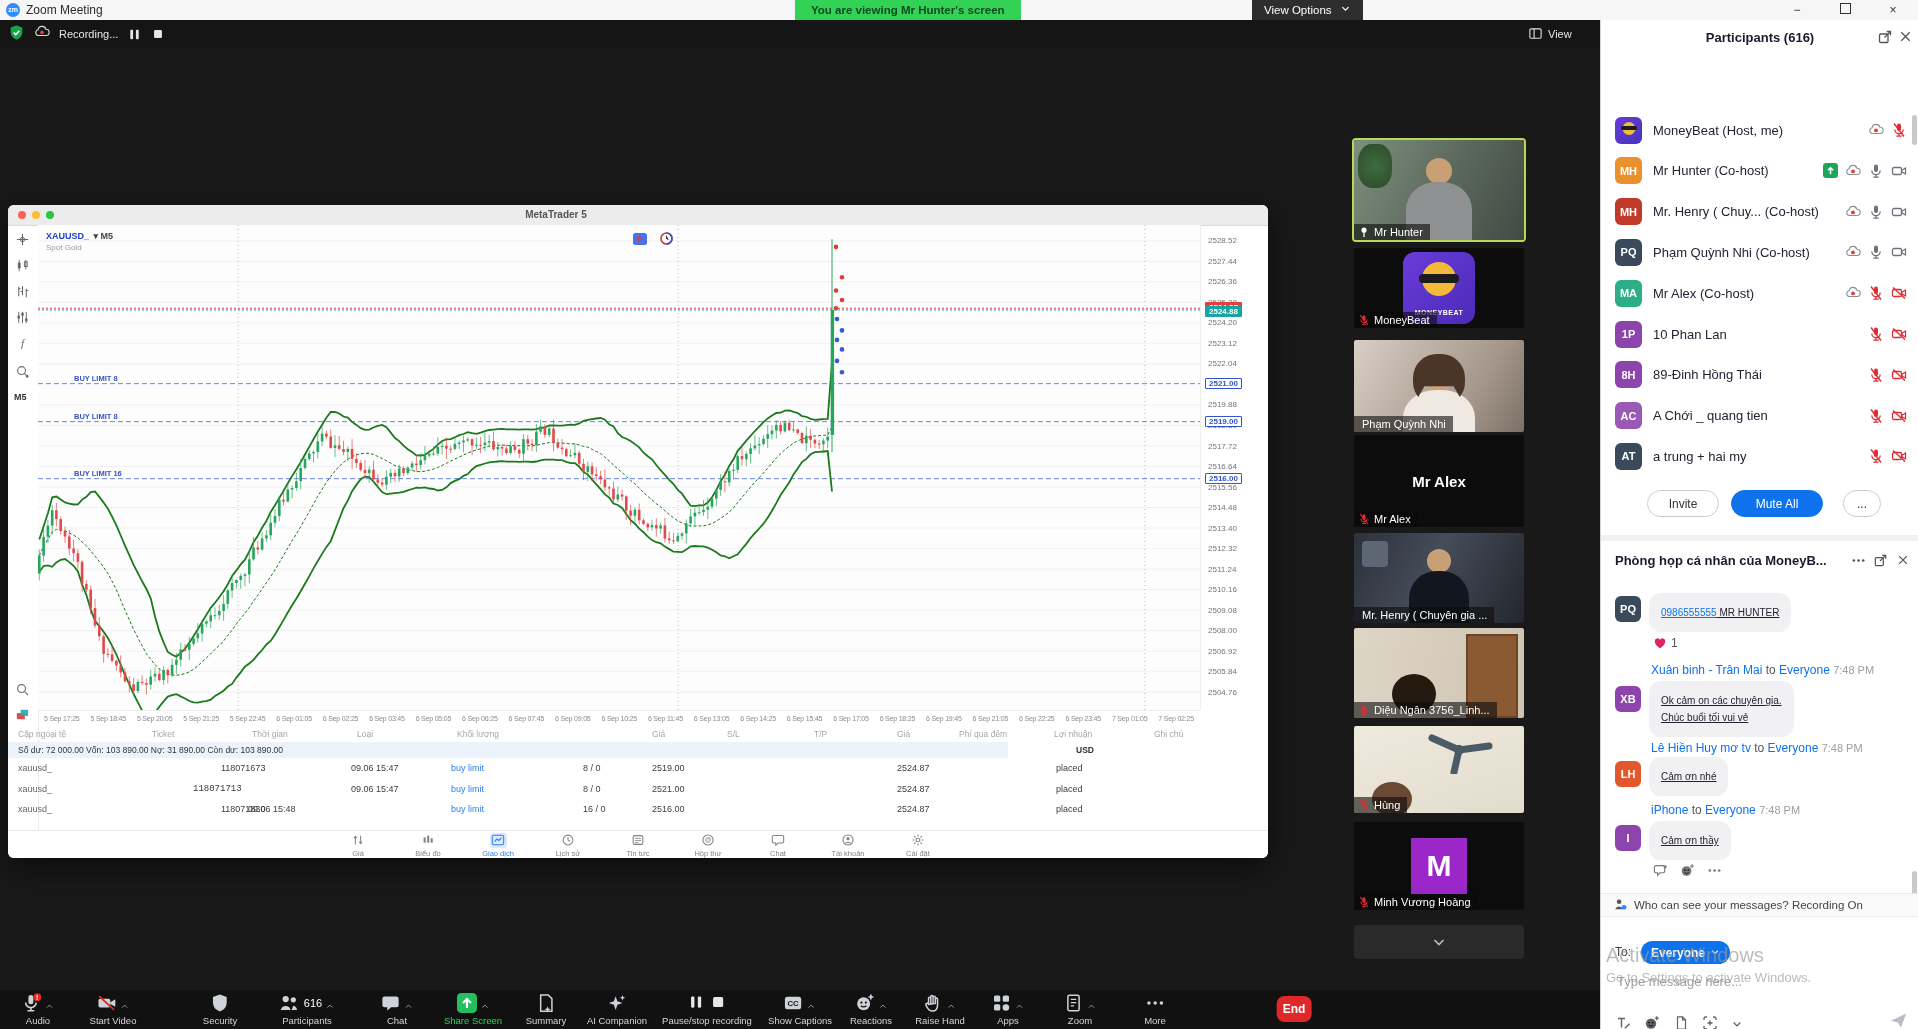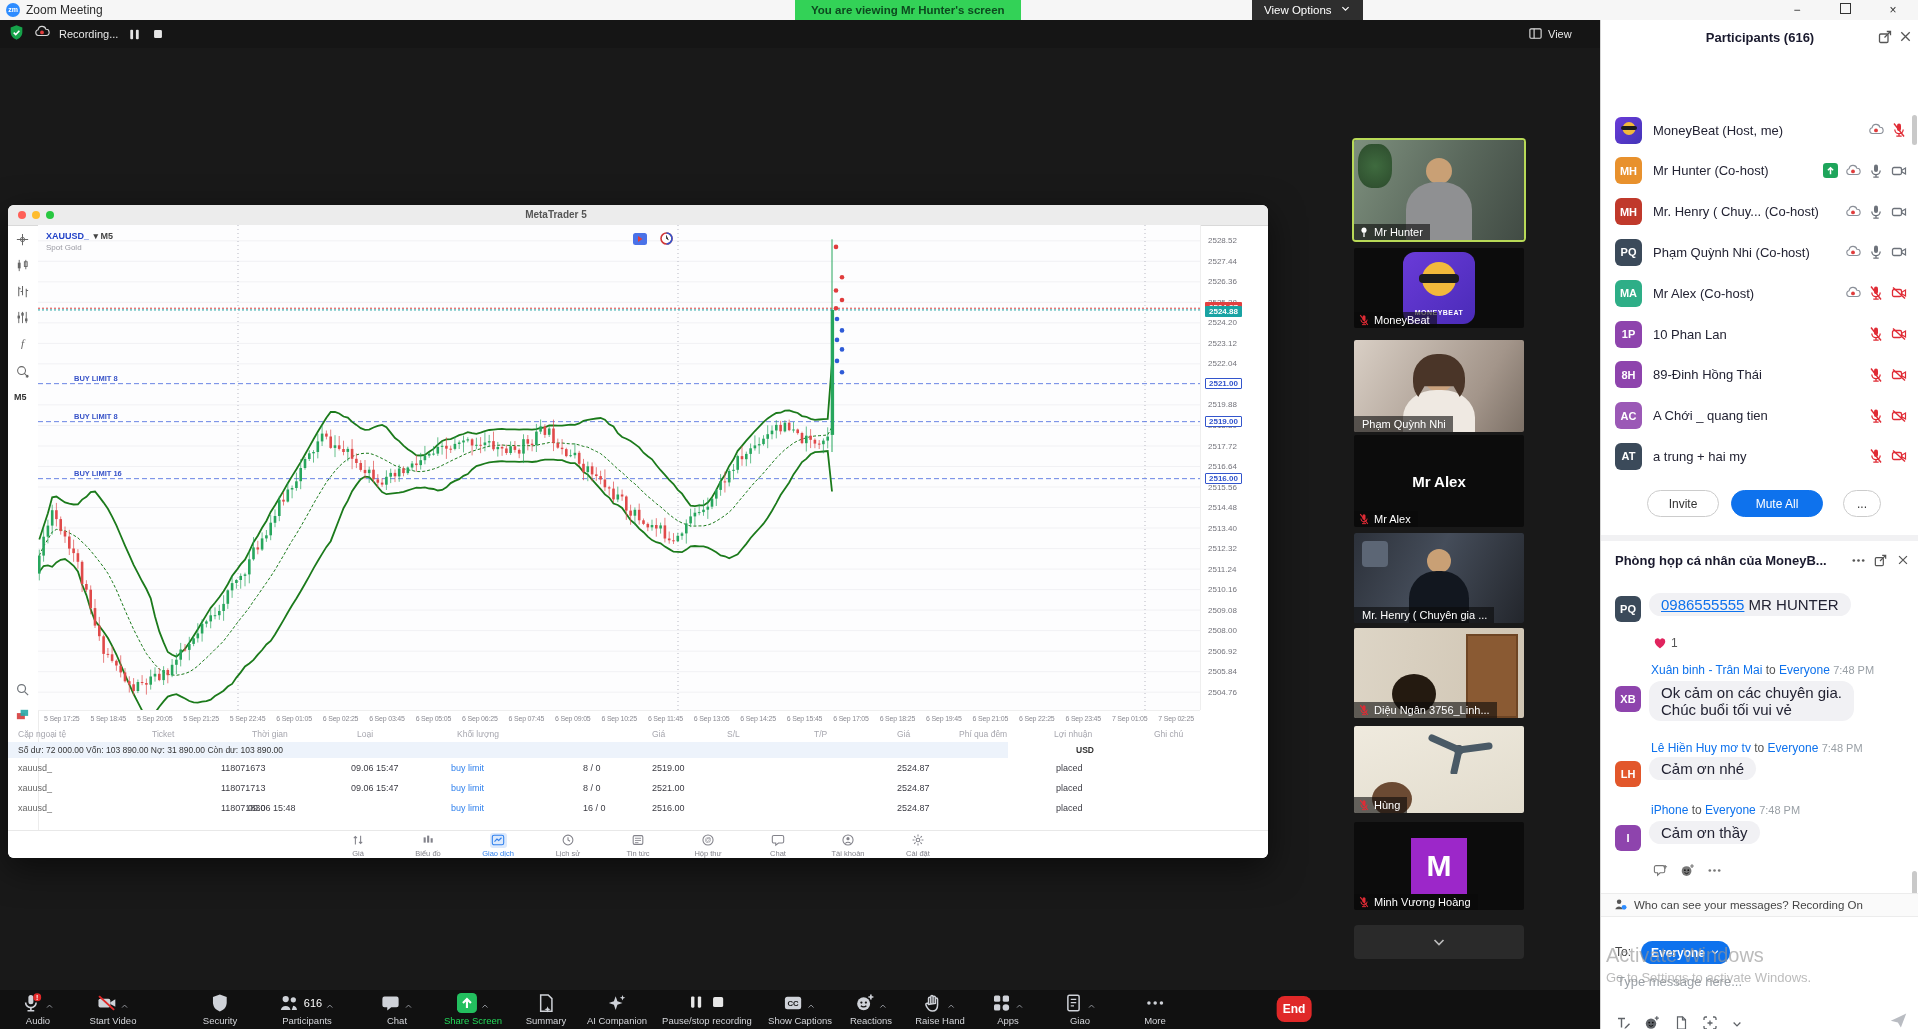--- a/index.html
+++ b/index.html
@@ -68,21 +68,21 @@
   .search-box input::placeholder{color:#9aa0a6;}
   .p-row{position:absolute;left:0;width:318px;height:40px;display:flex;align-items:center;}
   .p-ava{width:27px;height:27px;border-radius:6px;margin-left:14px;color:#fff;font-size:11px;font-weight:bold;display:flex;align-items:center;justify-content:center;flex-shrink:0;}
   .p-name{margin-left:11px;font-size:13px;color:#232333;white-space:nowrap;overflow:hidden;flex:1;}
   .p-badges{display:flex;gap:7px;align-items:center;margin-right:12px;}
   .pill-btn{position:absolute;height:27px;border:1px solid #ccc;border-radius:14px;background:#fff;font-size:12px;color:#333;display:flex;align-items:center;justify-content:center;box-sizing:border-box;}
   .pill-btn.primary{background:#0E72ED;border-color:#0E72ED;color:#fff;}
   .chat-sec{left:0;top:515px;width:318px;height:494px;border-top:6px solid #f1f1f3;box-sizing:border-box;}
   .chat-title{left:14px;top:12px;font-size:13px;font-weight:bold;color:#1a1a2e;white-space:nowrap;}
   .msg-ava{position:absolute;width:26px;height:26px;border-radius:6px;color:#fff;font-size:11px;font-weight:bold;display:flex;align-items:center;justify-content:center;}
-  .bubble{position:absolute;background:#f1f1f4;border-radius:12px;padding:3px 12px;font-size:15px;color:#232333;line-height:17px;white-space:nowrap;}
+  .bubble{position:absolute;background:#f1f1f4;border-radius:12px;padding:11px 12px;font-size:10px;color:#232333;line-height:17px;white-space:nowrap;text-decoration:underline;}
   .meta{position:absolute;font-size:12px;white-space:nowrap;}
   .meta .who{color:#0E72ED;}
   .meta .to{color:#555;}
   .meta .time{color:#9aa0a6;font-size:11px;}
   .link{color:#0E72ED;text-decoration:underline;}
   .notice-bar{position:absolute;left:0;width:318px;height:24px;background:#fafafa;border-top:1px solid #ececec;border-bottom:1px solid #ececec;display:flex;align-items:center;gap:6px;padding-left:12px;box-sizing:border-box;font-size:11.5px;color:#444;}
   .to-pill{position:absolute;background:#0E72ED;color:#fff;font-size:12px;font-weight:bold;height:23px;border-radius:12px;display:flex;align-items:center;gap:5px;padding:0 10px;}
   .chat-input{position:absolute;left:14px;width:280px;border:none;outline:none;font-size:13px;color:#333;background:transparent;font-family:"Liberation Sans",sans-serif;}
   .chat-input::placeholder{color:#9aa0a6;}
   .ci-row{position:absolute;left:14px;display:flex;gap:13px;align-items:center;}
@@ -710,21 +710,21 @@
             <div class="td"><span style="margin-left:4px;">2519.00</span></div>
             <div class="td"><span style="margin-left:0px;"></span></div>
             <div class="td"><span style="margin-left:0px;"></span></div>
             <div class="td"><span style="margin-left:4px;">2524.87</span></div>
             <div class="td"><span style="margin-left:0px;"></span></div>
             <div class="td"><span style="margin-left:6px;">placed</span></div>
             <div class="td"><span style="margin-left:0px;"></span></div>
           </div>
           <div class="tr-grid">
             <div class="td"><span style="margin-left:10px;color:#666;">xauusd_</span></div>
-            <div class="td"><span style="margin-left:73px;">118071713</span></div>
+            <div class="td"><span style="margin-left:45px;font-family:Liberation Mono, monospace;">118071713</span></div>
             <div class="td"><span style="margin-left:103px;">09.06 15:47</span></div>
             <div class="td"><span style="margin-left:98px;color:#2F80ED;">buy limit</span></div>
             <div class="td"><span style="margin-left:130px;">8 / 0</span></div>
             <div class="td"><span style="margin-left:4px;">2521.00</span></div>
             <div class="td"><span style="margin-left:0px;"></span></div>
             <div class="td"><span style="margin-left:0px;"></span></div>
             <div class="td"><span style="margin-left:4px;">2524.87</span></div>
             <div class="td"><span style="margin-left:0px;"></span></div>
             <div class="td"><span style="margin-left:6px;">placed</span></div>
             <div class="td"><span style="margin-left:0px;"></span></div>
@@ -1150,21 +1150,21 @@
           <span style="display:flex;">
             <svg width="20" height="20" viewBox="0 0 16 16" fill="none" xmlns="http://www.w3.org/2000/svg">
               <rect x="3.5" y="1.8" width="9" height="12.4" rx="1.2" stroke="#cfd2d8" stroke-width="1.2"></rect>
               <path d="M5.8 5h4.4M5.8 7.6h4.4M5.8 10.2h2.6" stroke="#cfd2d8" stroke-width="1"></path>
             </svg>
           </span>
           <span style="margin-top:4px;"><svg width="10" height="10" viewBox="0 0 16 16" fill="none" xmlns="http://www.w3.org/2000/svg">
               <path d="M4 10.5 8 6.5l4 4" stroke="#9a9da3" stroke-width="1.5"></path>
             </svg></span>
         </div>
-        <div class="tb-lbl">Giao</div>
+        <div class="tb-lbl">Zoom</div>
       </div>
       <div class="tb-item" style="left:1155px;">
         <div class="tb-iconrow">
           <span style="display:flex;">
             <svg width="20" height="20" viewBox="0 0 16 16" fill="none" xmlns="http://www.w3.org/2000/svg">
               <circle cx="3" cy="8" r="1.4" fill="#cfd2d8"></circle>
               <circle cx="8" cy="8" r="1.4" fill="#cfd2d8"></circle>
               <circle cx="13" cy="8" r="1.4" fill="#cfd2d8"></circle>
             </svg>
           </span>

